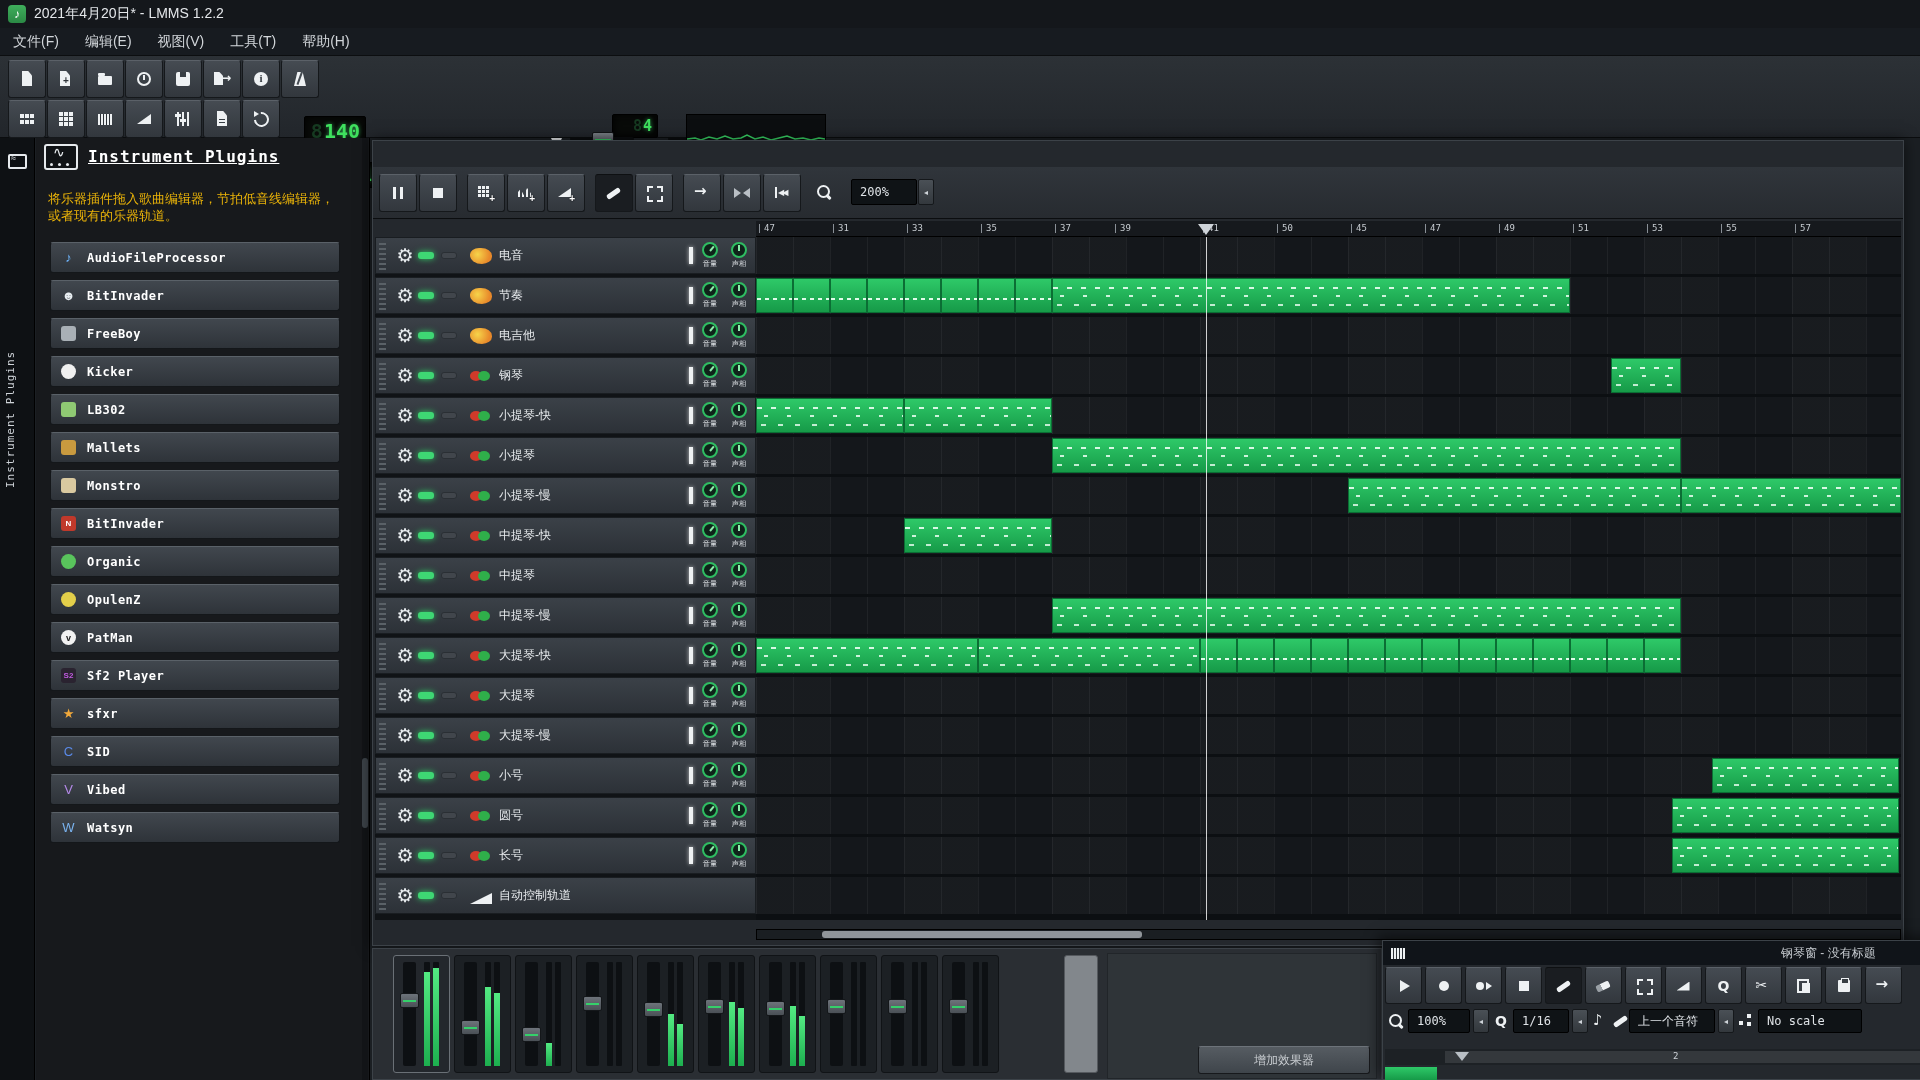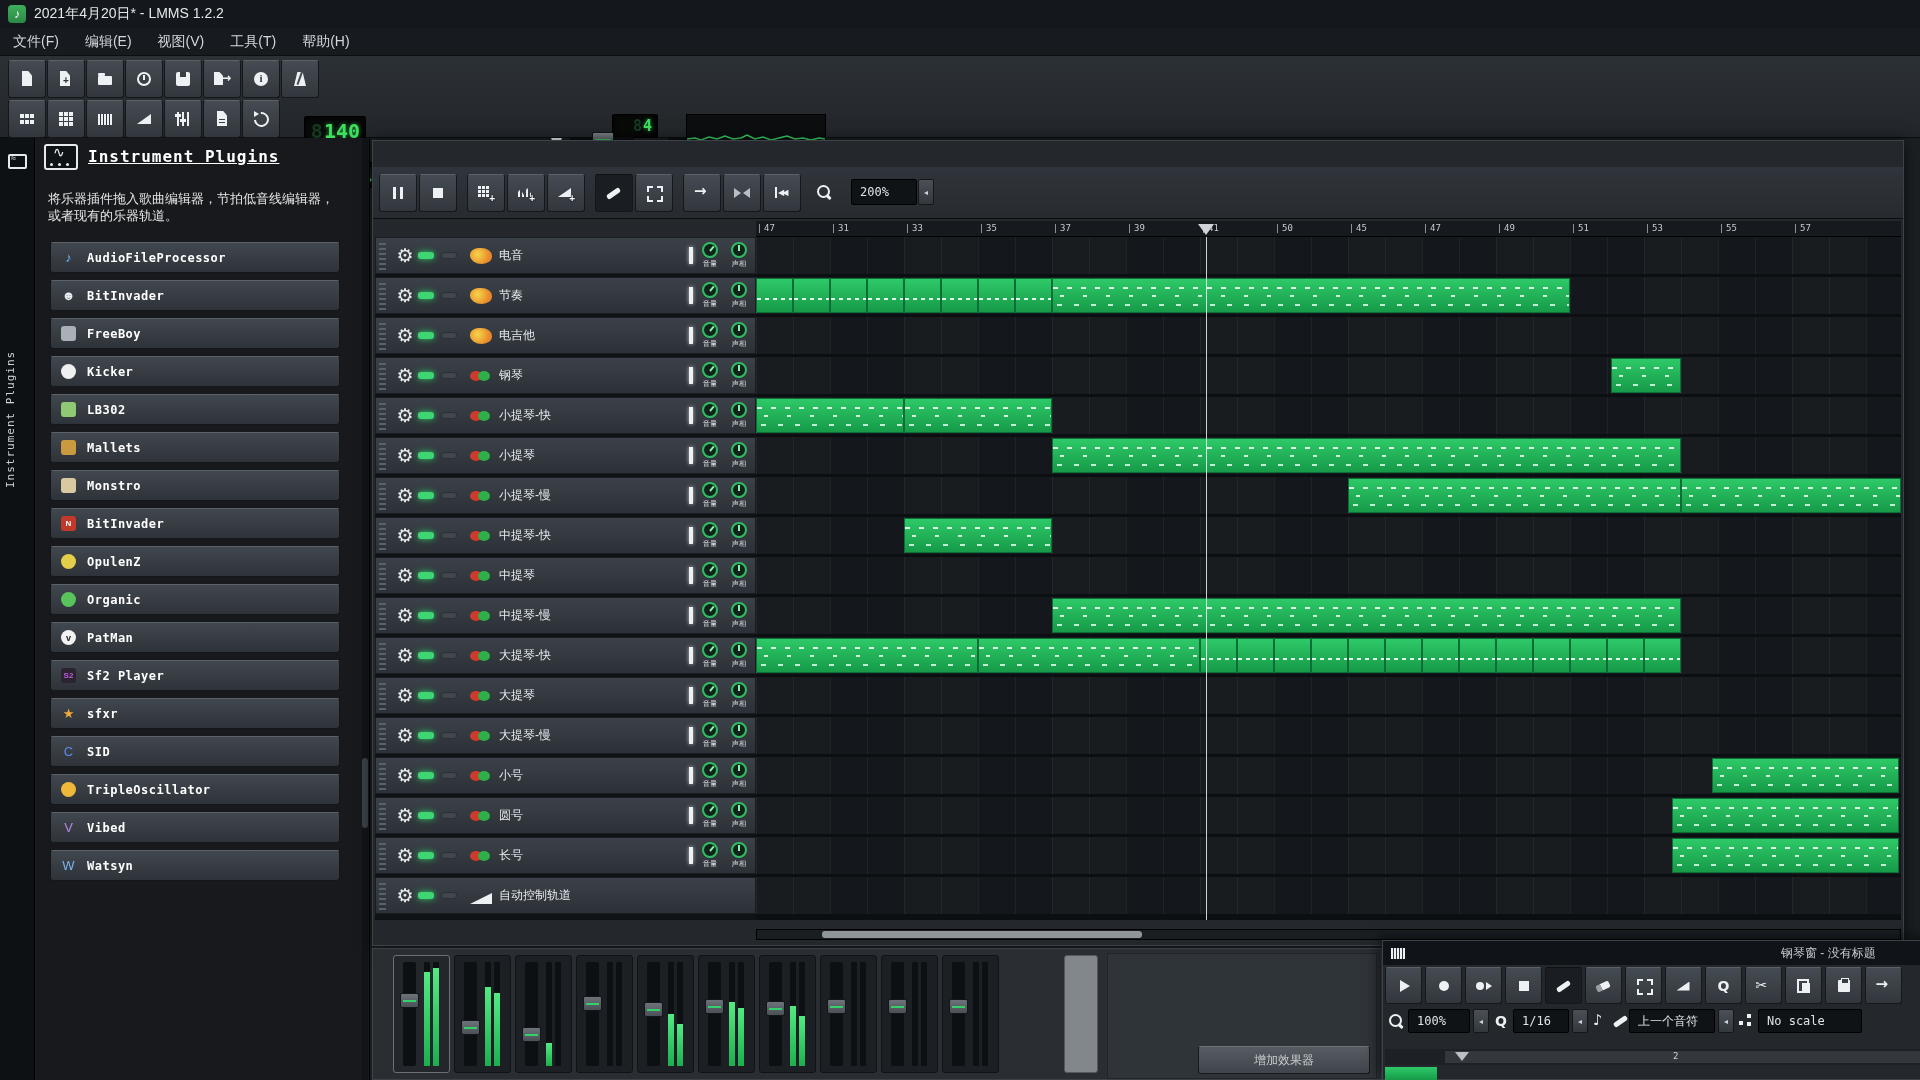--- a/index.html
+++ b/index.html
@@ -107,21 +107,21 @@
   
   #leftstrip{position:absolute;left:0;top:138px;width:35px;height:942px;background:#0e1114;border-right:1px solid #000}
   #side-tab-text{position:absolute;left:4px;top:190px;width:26px;height:160px;color:#cfd4d9;font-family:"DejaVu Sans Mono",monospace;
     font-size:11px;writing-mode:vertical-rl;transform:rotate(180deg);letter-spacing:1px}
   #sidebar{position:absolute;left:36px;top:138px;width:334px;height:942px;background:#17191c;border-right:1px solid #000}
   #sb-head{position:absolute;left:8px;top:6px;display:flex;align-items:flex-start}
   #sb-head .box{width:34px;height:26px;border:2px solid #e6eaed;border-radius:3px;margin-right:10px;position:relative;background:#101316}
   #sb-head .box::before{content:"∿";position:absolute;left:7px;top:-2px;color:#e6eaed;font-size:14px}
   #sb-head .box::after{content:"";position:absolute;left:4px;bottom:2px;width:3px;height:3px;border-radius:50%;background:#e6eaed;box-shadow:8px 0 #e6eaed,16px 0 #e6eaed}
   #sb-title{color:#fff;font-family:"DejaVu Sans Mono",monospace;font-weight:bold;font-size:16px;text-decoration:underline;letter-spacing:1px;padding-top:3px}
-  #sb-desc{position:absolute;left:12px;top:52px;width:292px;color:#e5e5e5;font-size:13px;line-height:17px}
+  #sb-desc{position:absolute;left:12px;top:52px;width:292px;color:#eab308;font-size:13px;line-height:17px}
   #plugin-list{position:absolute;left:14px;top:104px;width:290px}
   .plug{height:31px;margin-bottom:7px;border-radius:3px;background:linear-gradient(#41474e,#2e3339);
     border:1px solid #14171a;border-top-color:#5a6168;display:flex;align-items:center;padding-left:10px}
   .plug .nm{color:#fff;font-family:"DejaVu Sans Mono",monospace;font-weight:bold;font-size:12px;margin-left:11px;letter-spacing:.5px}
   .pic{width:15px;height:15px;display:flex;align-items:center;justify-content:center;font-size:13px;flex:none}
   .pic.sq{border-radius:3px;font-size:8px;font-weight:bold}
   .pic.ci{border-radius:50%;font-size:9px;font-weight:bold}
   #sb-scroll{position:absolute;right:1px;top:0;width:6px;height:100%;background:#121417}
   #sb-scroll .h{position:absolute;left:0;top:620px;width:6px;height:70px;background:#3c4248;border-radius:3px}
 
@@ -351,46 +351,42 @@
       </div>
       <div class="plug">
         <span class="pic sq" style="background: rgb(217, 201, 160); color: rgb(255, 255, 255);"></span>
         <span class="nm">Monstro</span>
       </div>
       <div class="plug">
         <span class="pic sq" style="background: rgb(192, 57, 43); color: rgb(255, 255, 255);">N</span>
         <span class="nm">BitInvader</span>
       </div>
       <div class="plug">
+        <span class="pic ci" style="background: rgb(89, 196, 92); color: rgb(255, 255, 255);"></span>
+        <span class="nm">Organic</span>
+      </div>
+      <div class="plug">
         <span class="pic ci" style="background: rgb(227, 207, 74); color: rgb(255, 255, 255);"></span>
         <span class="nm">OpulenZ</span>
       </div>
       <div class="plug">
-        <span class="pic ci" style="background: rgb(89, 196, 92); color: rgb(255, 255, 255);"></span>
-        <span class="nm">Organic</span>
-      </div>
-      <div class="plug">
         <span class="pic ci" style="background: rgb(242, 242, 242); color: rgb(34, 34, 34);">v</span>
         <span class="nm">PatMan</span>
       </div>
       <div class="plug">
         <span class="pic sq" style="background: rgb(42, 35, 48); color: rgb(192, 90, 224);">S2</span>
         <span class="nm">Sf2 Player</span>
       </div>
       <div class="plug">
         <span class="pic " style="color: rgb(242, 169, 59);">★</span>
         <span class="nm">sfxr</span>
       </div>
       <div class="plug">
         <span class="pic " style="color: rgb(90, 138, 232);">C</span>
         <span class="nm">SID</span>
-      </div>
-      <div class="plug">
-        <span class="pic ci" style="background: rgb(240, 184, 58); color: rgb(255, 255, 255);"></span>
-        <span class="nm">TripleOscillator</span>
       </div>
       <div class="plug">
         <span class="pic " style="color: rgb(180, 137, 232);">V</span>
         <span class="nm">Vibed</span>
       </div>
       <div class="plug">
         <span class="pic " style="color: rgb(122, 179, 239);">W</span>
         <span class="nm">Watsyn</span>
       </div>
     </div>
@@ -423,21 +419,21 @@
         <span class="ic i-timeline-loop"></span>
       </div><div class="tbtn" style="left: 390px;">
         <span class="ic i-rewind"></span>
       </div><span class="ic i-zoom-lens abs" style="left: 442px; top: 16px;"></span></div>
   <div id="stime">
       <span class="tick" style="left: 8px;">47</span>
       <span class="tick" style="left: 82px;">31</span>
       <span class="tick" style="left: 156px;">33</span>
       <span class="tick" style="left: 230px;">35</span>
       <span class="tick" style="left: 304px;">37</span>
-      <span class="tick" style="left: 378px; text-align: center;">39</span>
+      <span class="tick" style="left: 364px; text-align: center;">39</span>
       <span class="tick" style="left: 452px;">41</span>
       <span class="tick" style="left: 526px;">50</span>
       <span class="tick" style="left: 600px;">45</span>
       <span class="tick" style="left: 674px;">47</span>
       <span class="tick" style="left: 748px;">49</span>
       <span class="tick" style="left: 822px;">51</span>
       <span class="tick" style="left: 896px;">53</span>
       <span class="tick" style="left: 970px;">55</span>
       <span class="tick" style="left: 1044px;">57</span>
       <div id="ph-tri" style="left: 442px;"></div>

